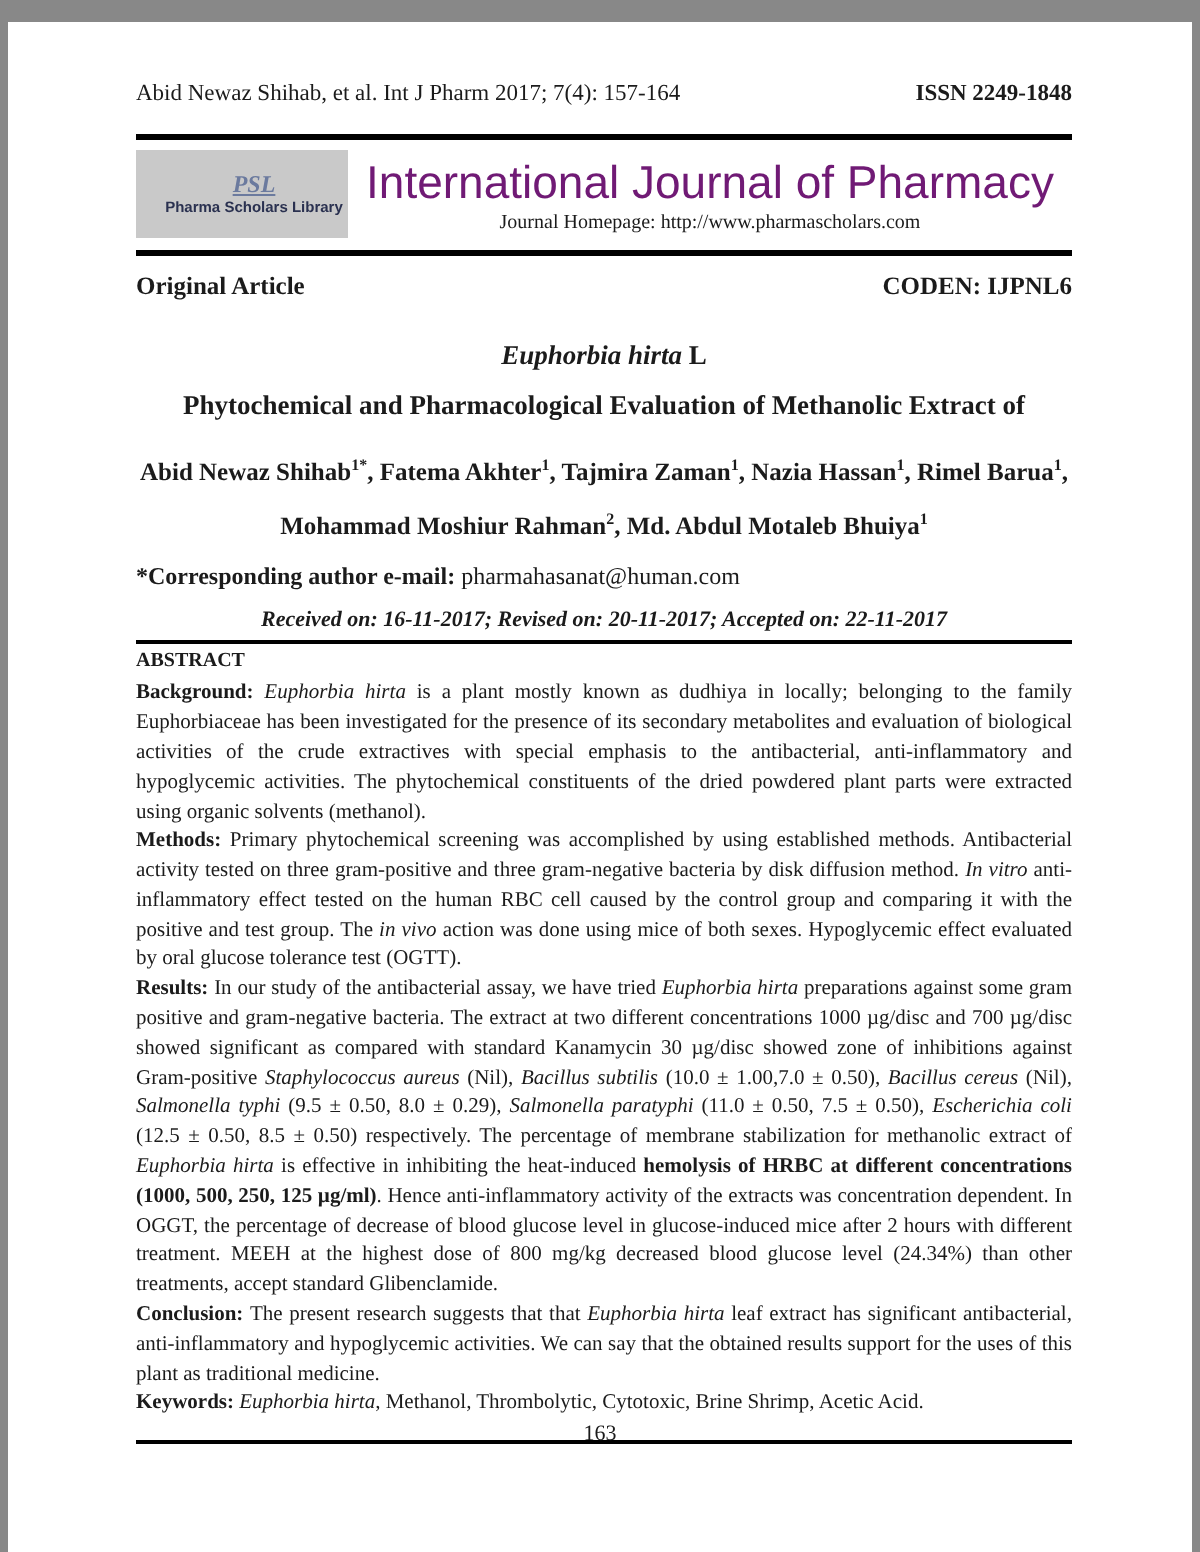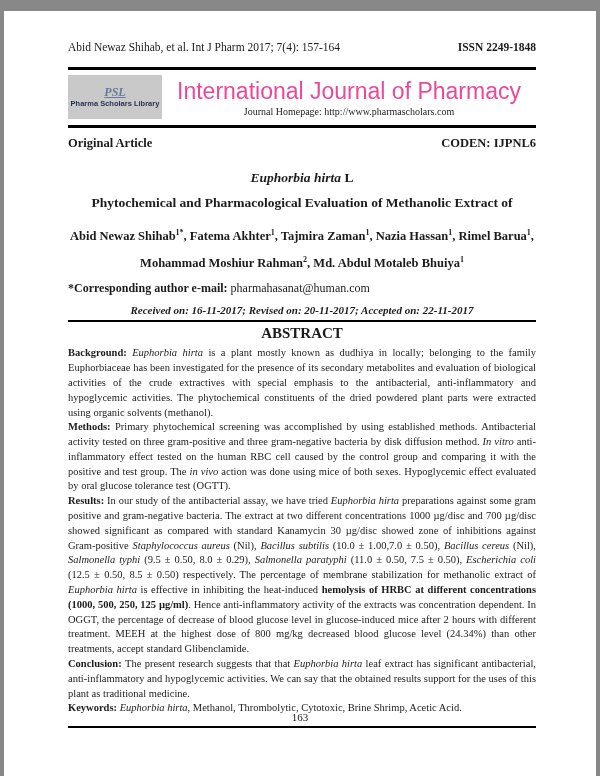--- a/index.html
+++ b/index.html
@@ -35,20 +35,21 @@
   }
   .logo {
     width: 94px;
     height: 44px;
     background: #c9c9c9;
     display: flex;
     flex-direction: column;
     align-items: center;
     justify-content: center;
     flex: 0 0 auto;
+    padding-left: 12px;
   }
   .logo-acronym {
     font-family: "Liberation Serif", serif;
     font-style: italic;
     font-weight: bold;
     font-size: 12px;
     color: #6b7a9e;
     text-decoration: underline;
     line-height: 14px;
   }
@@ -58,21 +59,21 @@
     font-size: 7.5px;
     color: #2a3150;
     line-height: 10px;
     white-space: nowrap;
   }
   .journal-block { flex: 1; text-align: center; }
   .journal-title {
     font-family: "Liberation Sans", sans-serif;
     font-size: 23px;
     line-height: 26px;
-    color: #ec4899;
+    color: #701a75;
   }
   .journal-homepage { font-size: 10px; margin-top: 2px; }
 
   .meta-row {
     display: flex;
     justify-content: space-between;
     font-weight: bold;
     font-size: 12.5px;
     margin-top: 8px;
   }
@@ -108,23 +109,22 @@
   .dates {
     margin-top: 8px;
     text-align: center;
     font-weight: bold;
     font-style: italic;
     font-size: 11px;
     margin-bottom: 4px;
   }
 
   .abstract-heading {
-    text-align: center;
-    font-weight: bold;
-    font-size: 15px;
+    font-weight: bold;
+    font-size: 10px;
     margin: 3px 0 4px 0;
   }
   .abstract-body { font-size: 10.5px; line-height: 14.8px; text-align: justify; }
   .abstract-body p { margin: 0; }
   .rule.bottom { margin-top: 10px; }
 
   .page-number {
     position: absolute;
     bottom: 64px;
     left: 0;

